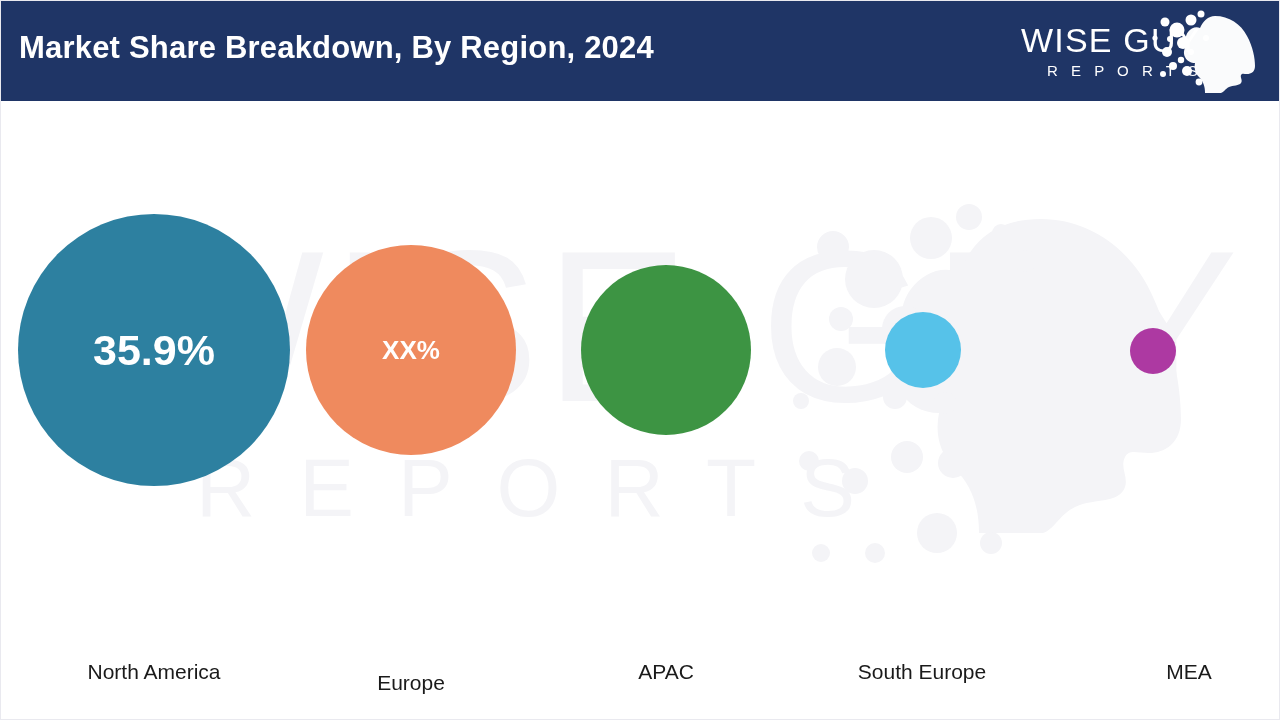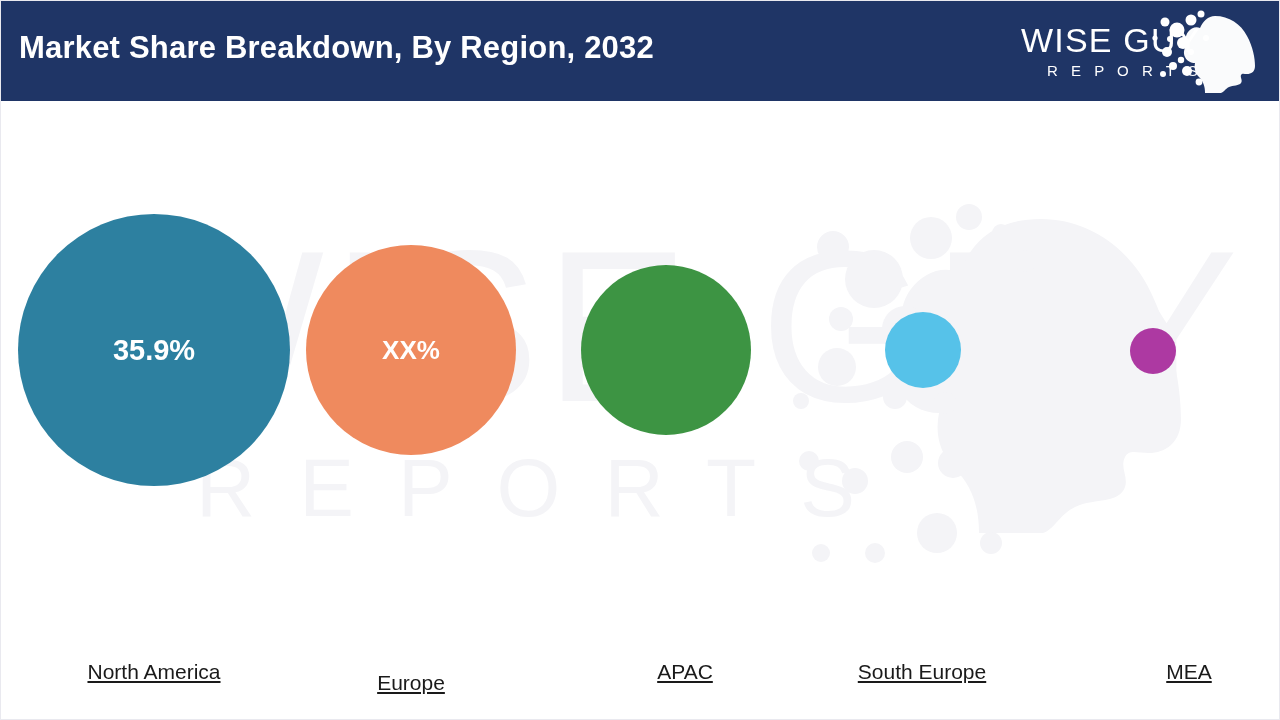--- a/index.html
+++ b/index.html
@@ -97,30 +97,29 @@
     height: 50px;
   }
   .axis-label {
     position: absolute;
     top: 0;
     transform: translateX(-50%);
     color: #1a1a1a;
     font-size: 21px;
     white-space: nowrap;
     line-height: 1;
-    text-decoration: underline;
   }
 </style>
 </head>
 <body>
 
 <div id="page">
 
   <div id="header">
-    <div id="chart-title">Market Share Breakdown, By Region, 2032</div>
+    <div id="chart-title">Market Share Breakdown, By Region, 2024</div>
 
     <div id="logo">
       <svg width="248" height="86" viewBox="0 0 248 86" xmlns="http://www.w3.org/2000/svg">
         <g fill="#ffffff">
           <text x="6" y="44" font-family="Liberation Sans, sans-serif" font-size="34" letter-spacing="1.2">WISE GUY</text>
           <text x="32" y="68" font-family="Liberation Sans, sans-serif" font-size="15" letter-spacing="4.5">R E P O R T S</text>
 
           <path d="M200 8
                    C214 8 226 16 232 28
                    C238 39 240 50 240 58
@@ -201,21 +200,21 @@
         <circle cx="990" cy="442" r="11"></circle>
         <circle cx="800" cy="300" r="8"></circle>
         <circle cx="808" cy="360" r="10"></circle>
         <circle cx="820" cy="452" r="9"></circle>
       </g>
     </svg>
   </div>
 
   <div id="plot">
     <div class="bubble" style="left:153px; top:249px; width:272px; height:272px; background:#2d80a0;">
-      <span class="bubble-label" style="font-size:29px;">35.9%</span>
+      <span class="bubble-label" style="font-size:43px;">35.9%</span>
     </div>
 
     <div class="bubble" style="left:410px; top:249px; width:210px; height:210px; background:#ef8a5e;">
       <span class="bubble-label" style="font-size:26px;">XX%</span>
     </div>
 
     <div class="bubble" style="left:665px; top:249px; width:170px; height:170px; background:#3d9443;">
       <span class="bubble-label" style="font-size:20px;"></span>
     </div>
 
@@ -224,18 +223,18 @@
     </div>
 
     <div class="bubble" style="left:1152px; top:250px; width:46px; height:46px; background:#ad39a2;">
       <span class="bubble-label" style="font-size:12px;"></span>
     </div>
   </div>
 
   <div id="axis-labels">
     <div class="axis-label" style="left:153px;">North America</div>
     <div class="axis-label" style="left:410px;margin-top:11px;">Europe</div>
-    <div class="axis-label" style="left:684px;">APAC</div>
+    <div class="axis-label" style="left:665px;">APAC</div>
     <div class="axis-label" style="left:921px;">South Europe</div>
     <div class="axis-label" style="left:1188px;">MEA</div>
   </div>
 
 </div>
 
 </body></html>

